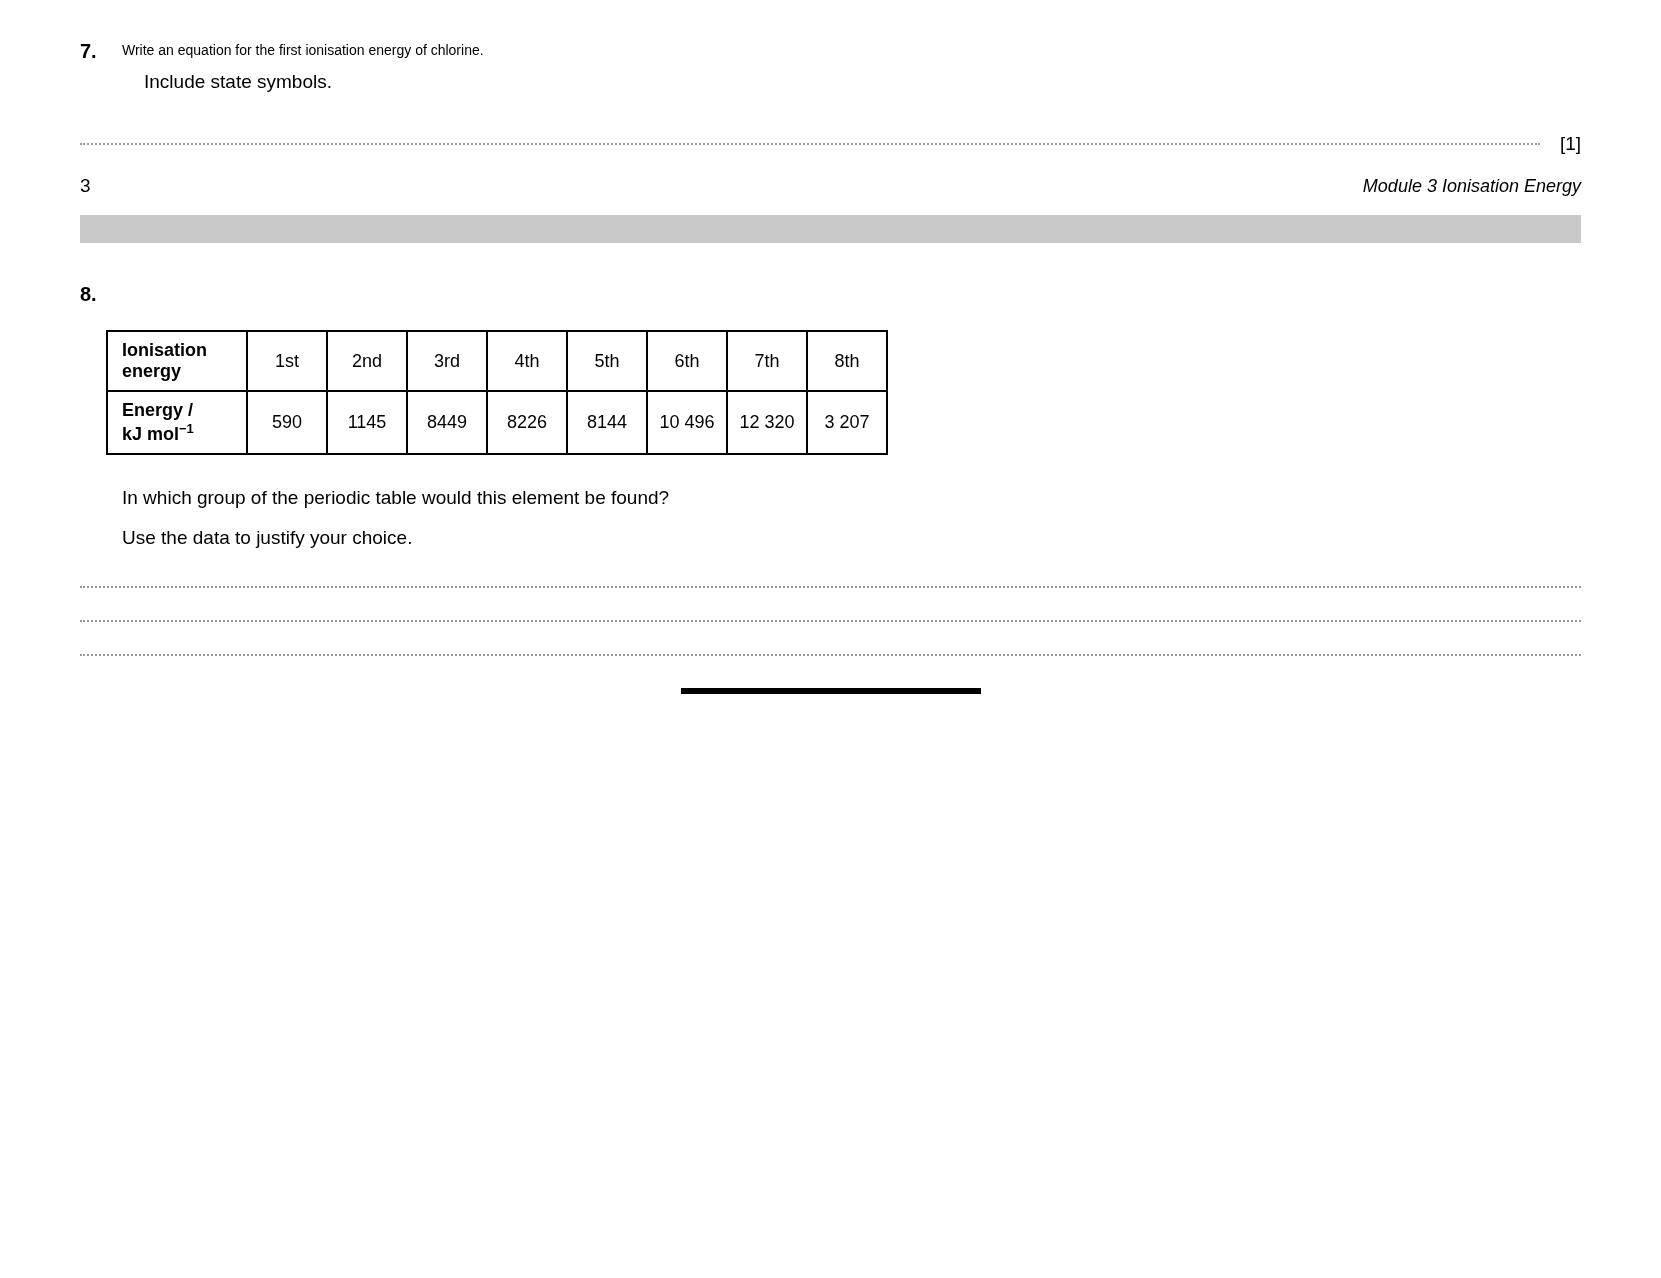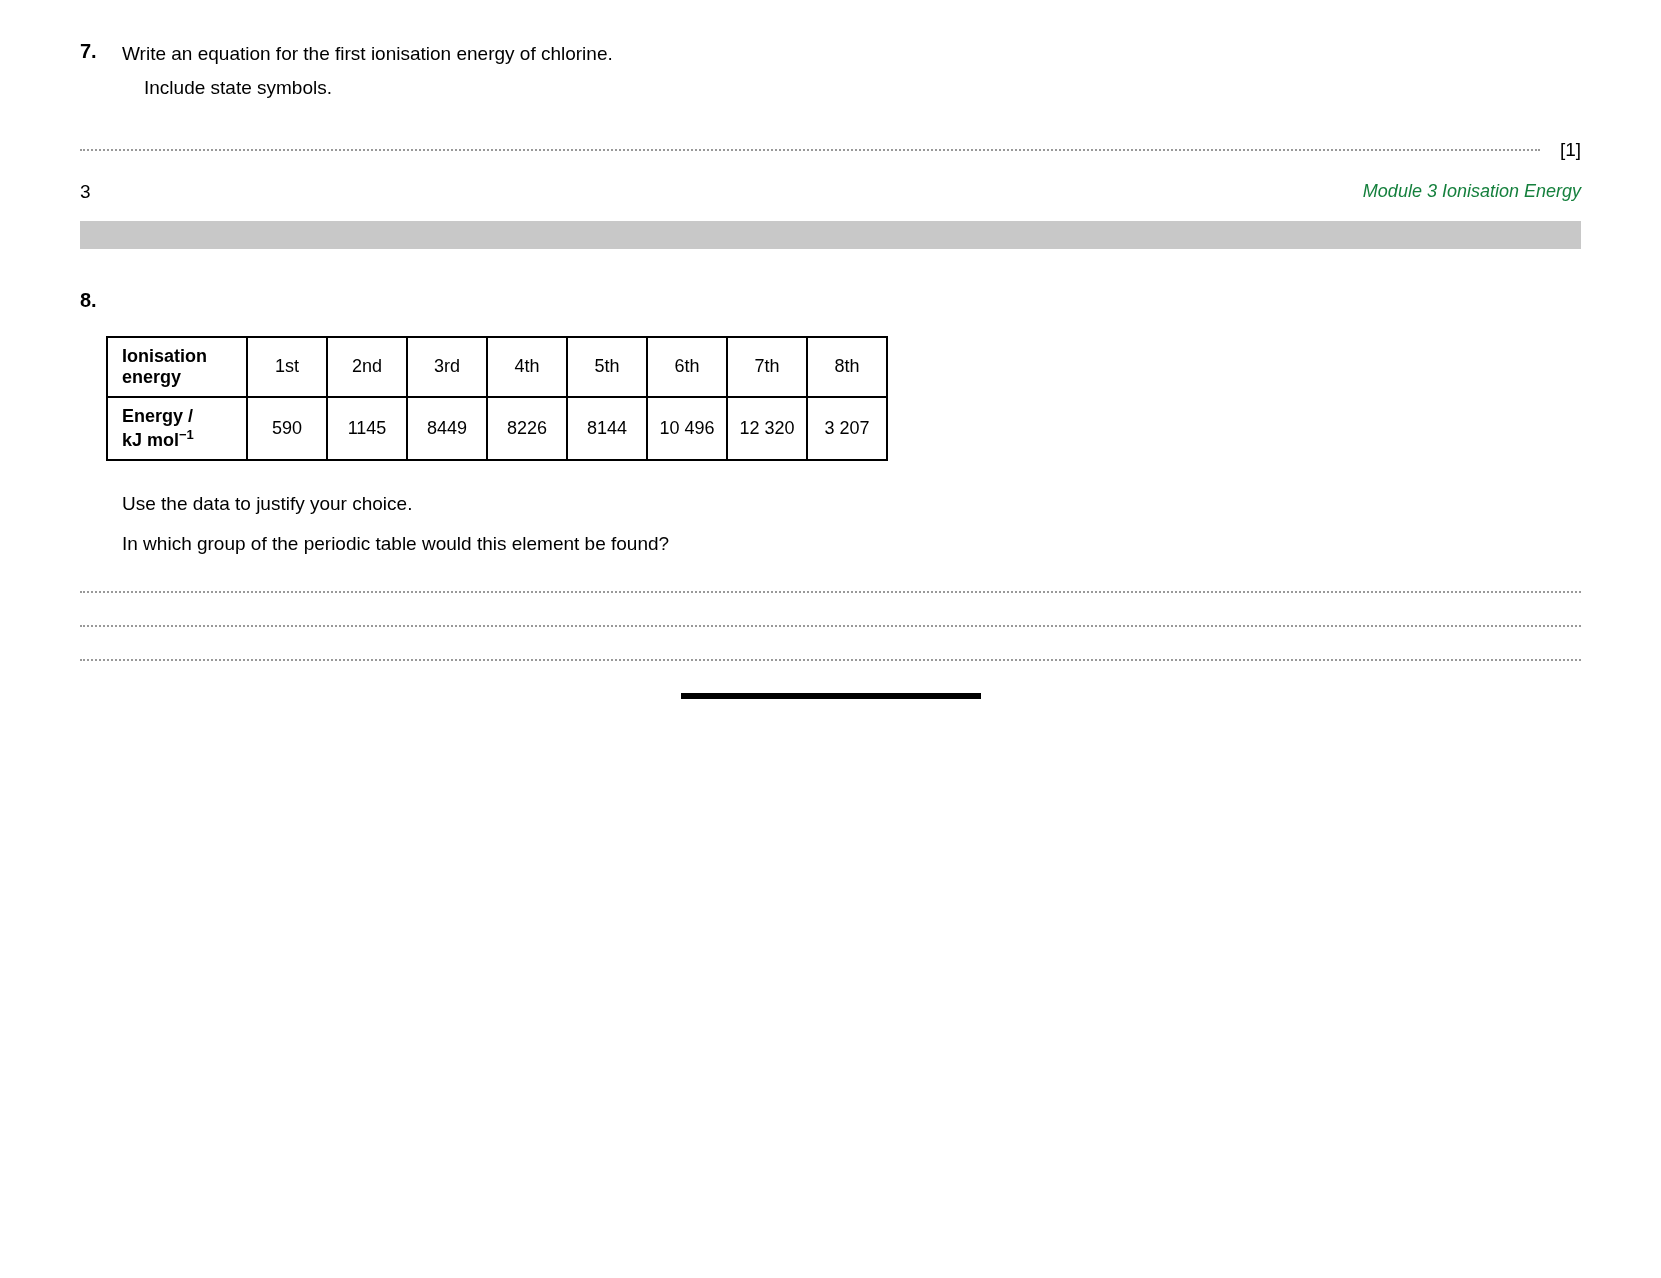--- a/index.html
+++ b/index.html
@@ -29,21 +29,21 @@
     }
 
     .question-number {
       font-weight: bold;
       font-size: 20px;
       margin-right: 12px;
       min-width: 30px;
     }
 
     .question-text {
-      font-size: 19px;
+      font-size: 14px;
       line-height: 1.5;
     }
 
     .include-note {
       margin-left: 64px;
       font-size: 19px;
       margin-top: 4px;
       margin-bottom: 30px;
     }
 
@@ -74,21 +74,21 @@
     }
 
     .page-number {
       font-size: 19px;
       font-weight: normal;
     }
 
     .module-label {
       font-style: italic;
       font-size: 18px;
-      color: #15803d;
+      color: #000000;
     }
 
     .gray-bar {
       background: #c8c8c8;
       height: 28px;
       width: 100%;
       margin: 18px 0 40px 0;
       border-radius: 0;
     }
 
@@ -217,22 +217,22 @@
         <td>8449</td>
         <td>8226</td>
         <td>8144</td>
         <td>10 496</td>
         <td>12 320</td>
         <td>3 207</td>
       </tr>
     </tbody>
   </table>
 
+  <div class="question-8-sub">In which group of the periodic table would this element be found?</div>
   <div class="question-8-sub">Use the data to justify your choice.</div>
-  <div class="question-8-sub">In which group of the periodic table would this element be found?</div>
 
   <div class="answer-lines">
     <div class="answer-line"></div>
     <div class="answer-line"></div>
     <div class="answer-line"></div>
   </div>
 </div>
 
 <div class="bottom-bar"></div>
 

